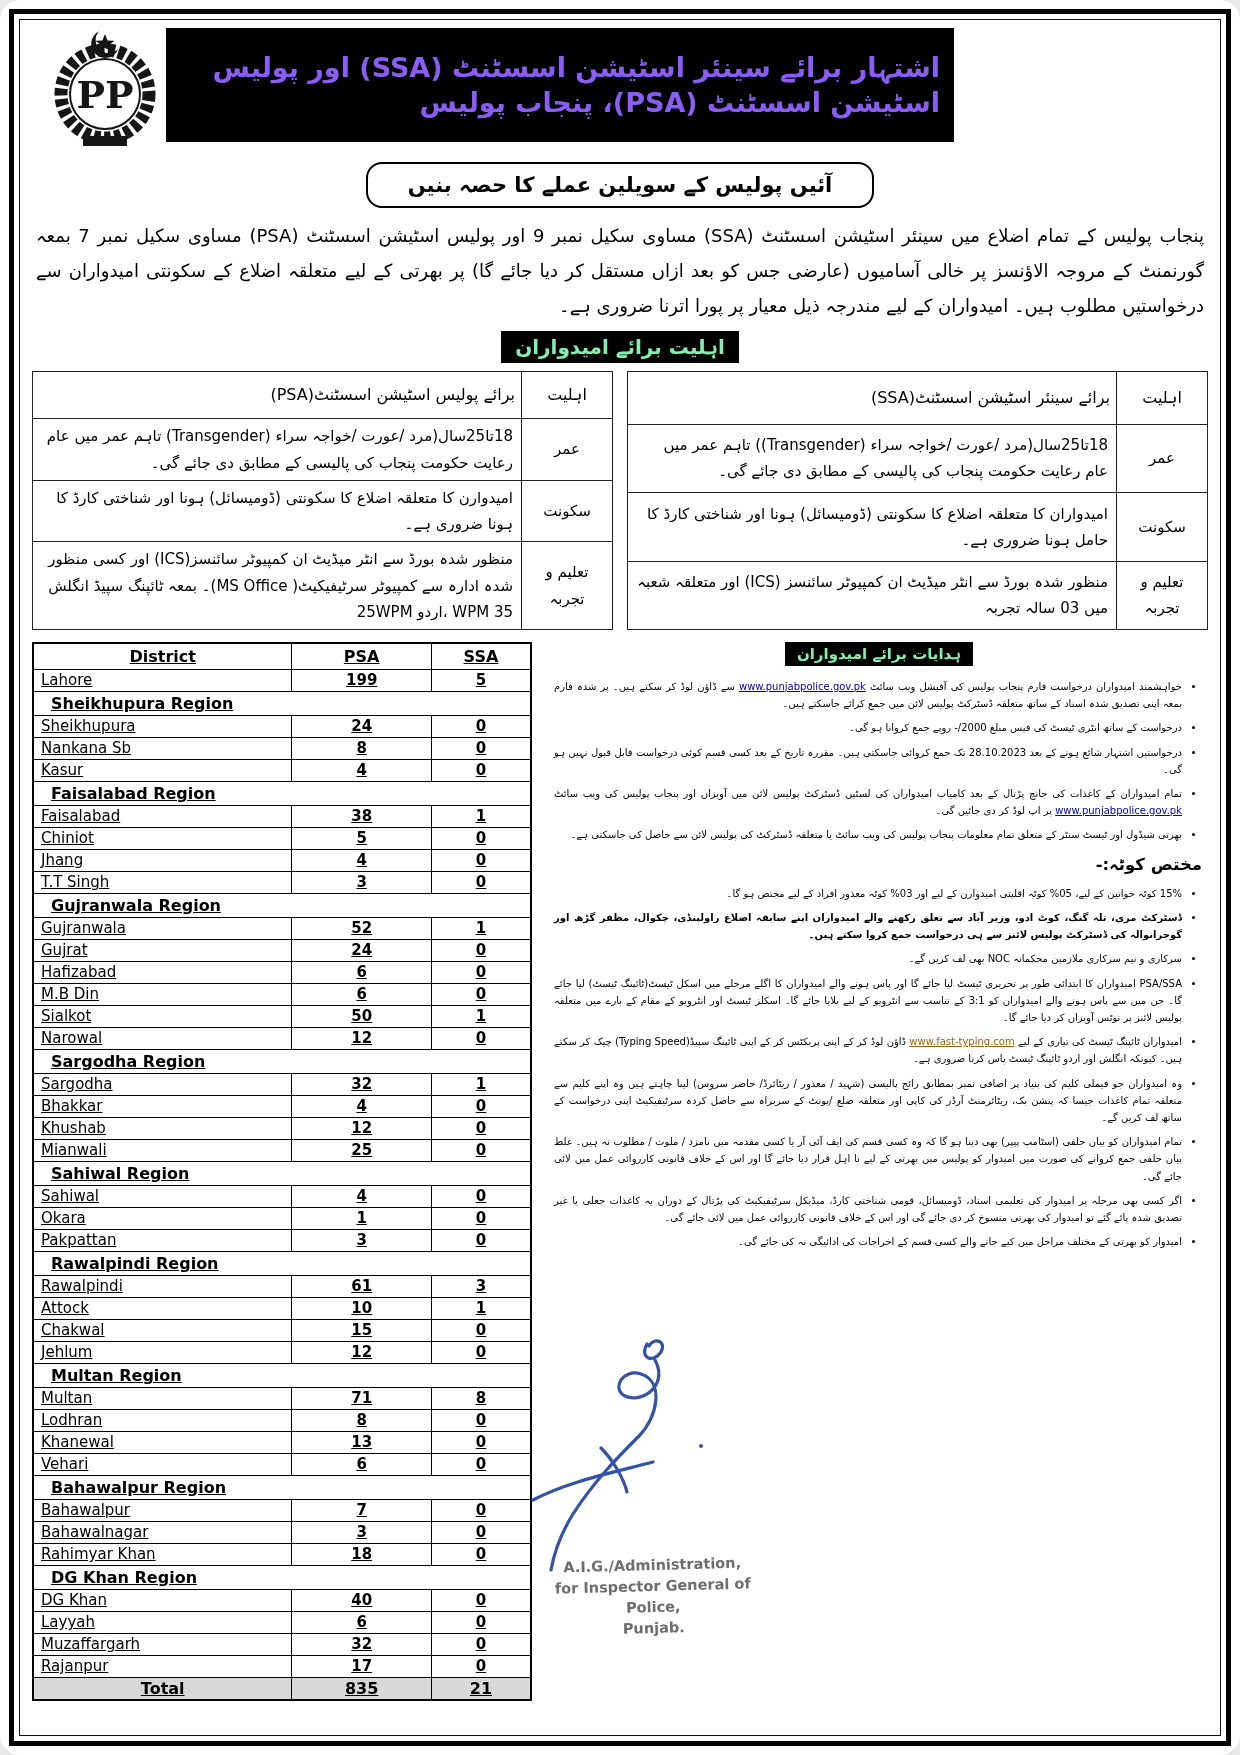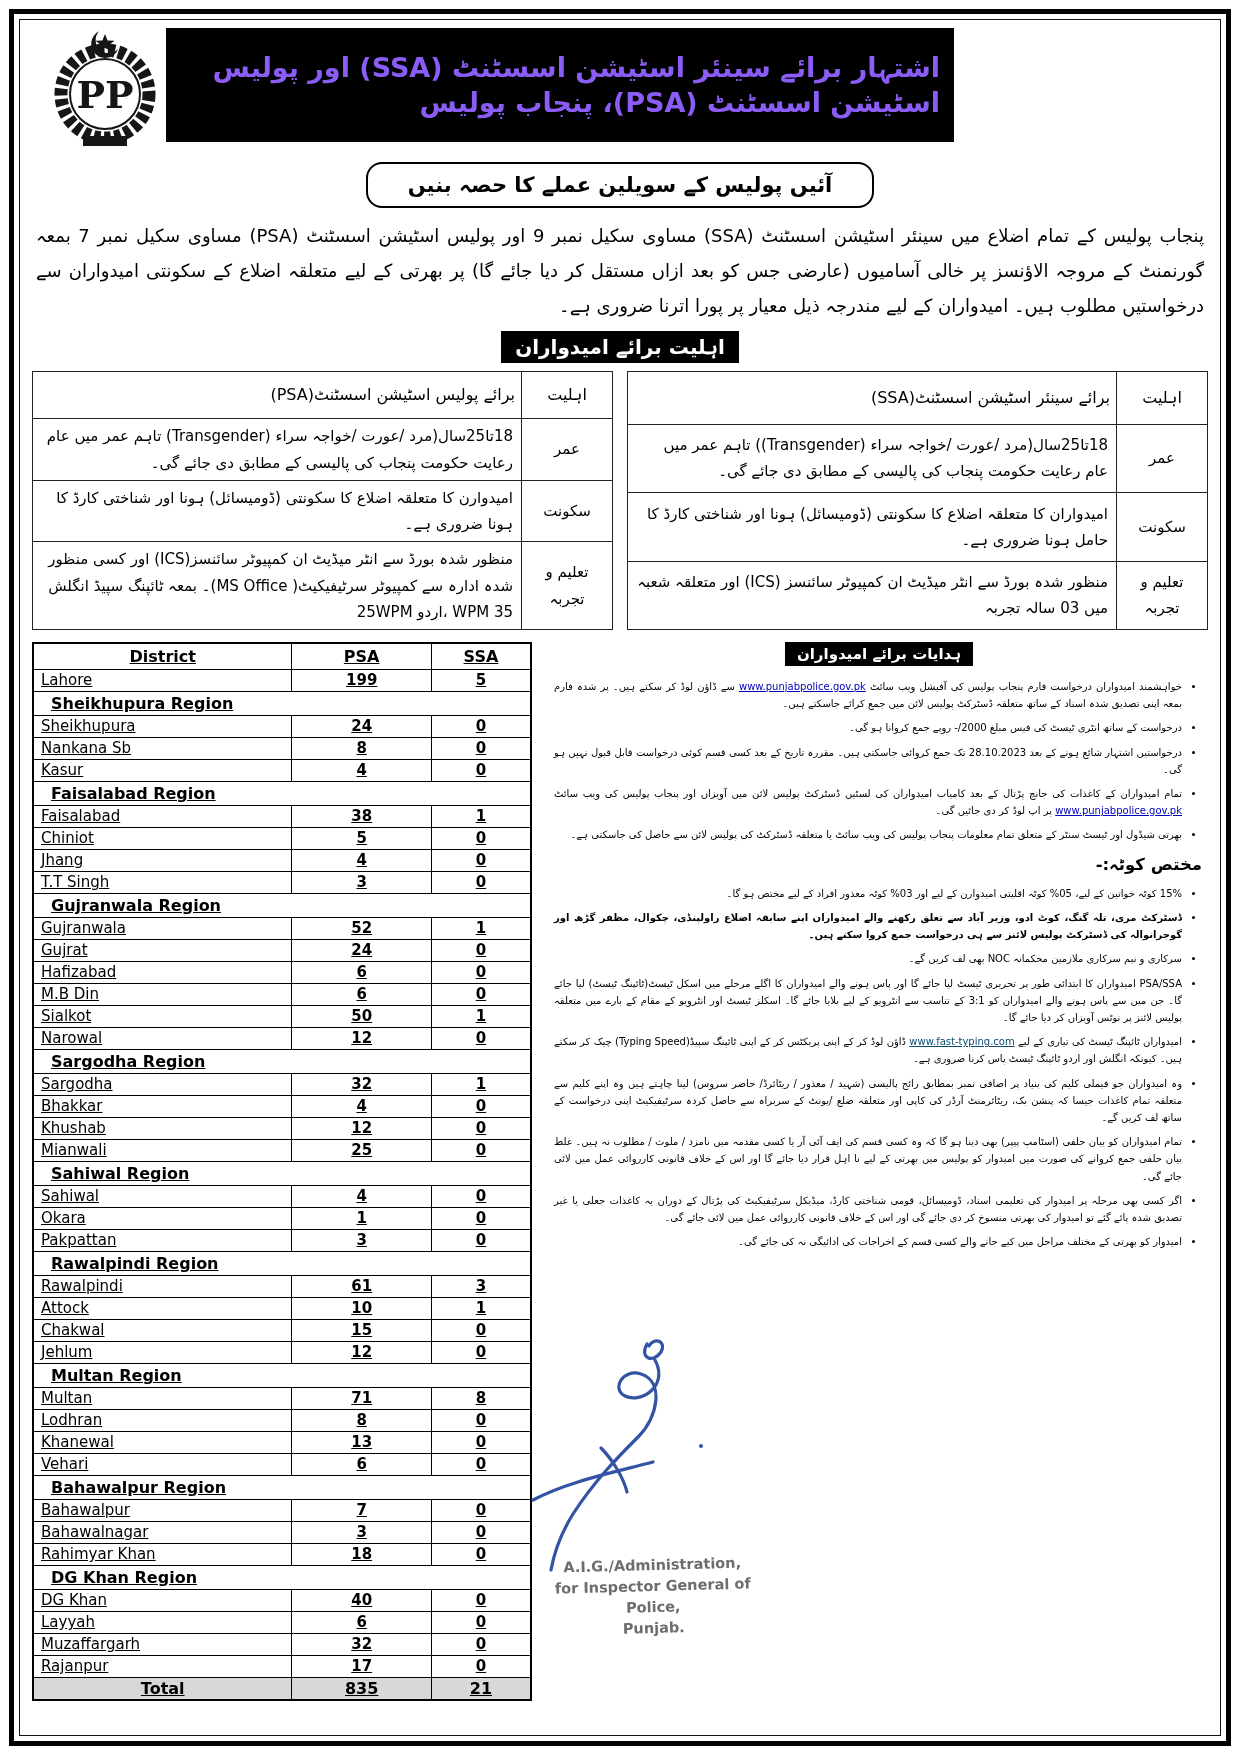--- a/index.html
+++ b/index.html
@@ -1,32 +1,32 @@
 <!DOCTYPE html>
 <html lang="ur"><head>
 <meta charset="utf-8">
 <style>
   html,body{margin:0;padding:0;background:#e8e8e8;}
   .page{width:1240px;height:1755px;box-sizing:border-box;background:#fff;position:relative;
-        font-family:"DejaVu Sans",sans-serif;color:#000;overflow:hidden;margin:0 auto;}
+        font-family:"DejaVu Sans",sans-serif;color:#000;overflow:hidden;margin:0 auto;border-radius:20px;}
   .frame{position:absolute;inset:9px;border:5px solid #000;}
   .inner{position:absolute;inset:19px;border:1px solid #111;padding:6px 10px 0;display:flex;
          flex-direction:column;overflow:hidden;}
   
   .header{display:flex;align-items:flex-start;margin-top:2px;}
   .logo{width:122px;height:124px;flex:none;margin-left:14px;}
   .title-bar{background:#000;color:#8b5cf6;direction:rtl;font-weight:bold;font-size:27px;
              text-align:right;padding:22px 14px;width:760px;margin-right:28px;line-height:1.3;}
   
   .subtitle-wrap{text-align:center;margin:10px 0 4px;}
   .subtitle-box{display:inline-block;border:2px solid #000;border-radius:16px;direction:rtl;
                 font-size:21px;font-weight:bold;padding:9px 40px;min-width:200px;}
   .intro{direction:rtl;text-align:justify;font-size:18px;line-height:1.95;margin:6px 6px 8px;}
   .center{text-align:center;}
-  .black-heading{display:inline-block;background:#000;color:#ffffff;direction:rtl;font-weight:bold;
+  .black-heading{display:inline-block;background:#000;color:#86efac;direction:rtl;font-weight:bold;
                  font-size:20px;padding:4px 14px;}
   .black-heading.small{font-size:15px;padding:3px 12px;margin-bottom:10px;}
   
   .elig-row{display:flex;gap:14px;margin:8px 2px 4px;}
   table.elig{border-collapse:collapse;flex:1;direction:rtl;font-size:15px;}
   table.elig td{border:1px solid #222;padding:4px 8px;vertical-align:middle;line-height:1.75;}
   table.elig .lbl{width:74px;text-align:center;font-size:15px;}
   table.elig .hdr{font-weight:normal;font-size:16px;text-align:center;padding:9px 6px;}
   table.elig .desc{text-align:right;}
   
@@ -368,21 +368,21 @@
             <li>خواہشمند امیدواران درخواست فارم پنجاب پولیس کی آفیشل ویب سائٹ <a class="lnk" style="color: rgb(0, 0, 187);">www.punjabpolice.gov.pk</a> سے ڈاؤن لوڈ کر سکتے ہیں۔ پر شدہ فارم بمعہ اپنی تصدیق شدہ اسناد کے ساتھ متعلقہ ڈسٹرکٹ پولیس لائن میں جمع کرائے جاسکتے ہیں۔</li>
             <li>درخواست کے ساتھ انٹری ٹیسٹ کی فیس مبلغ 2000/- روپے جمع کروانا ہو گی۔</li>
             <li>درخواستیں اشتہار شائع ہونے کے بعد 28.10.2023 تک جمع کروائی جاسکتی ہیں۔ مقررہ تاریخ کے بعد کسی قسم کوئی درخواست قابل قبول نہیں ہو گی۔</li>
             <li>تمام امیدواران کے کاغذات کی جانچ پڑتال کے بعد کامیاب امیدواران کی لسٹیں ڈسٹرکٹ پولیس لائن میں آویزاں اور پنجاب پولیس کی ویب سائٹ <a class="lnk" style="color: rgb(0, 0, 187);">www.punjabpolice.gov.pk</a> پر اپ لوڈ کر دی جائیں گی۔</li>
             <li>بھرتی شیڈول اور ٹیسٹ سنٹر کے متعلق تمام معلومات پنجاب پولیس کی ویب سائٹ یا متعلقہ ڈسٹرکٹ کی پولیس لائن سے حاصل کی جاسکتی ہے۔</li>
             <li class="list-heading">مختص کوٹہ:-</li>
             <li>15% کوٹہ خواتین کے لیے، 05% کوٹہ اقلیتی امیدوارن کے لیے اور 03% کوٹہ معذور افراد کے لیے مختص ہو گا۔</li>
             <li class="bold">ڈسٹرکٹ مری، تلہ گنگ، کوٹ ادو، وزیر آباد سے تعلق رکھنے والے امیدواران اپنے سابقہ اضلاع راولپنڈی، چکوال، مظفر گڑھ اور گوجرانوالہ کی ڈسٹرکٹ پولیس لائنز سے ہی درخواست جمع کروا سکتے ہیں۔</li>
             <li>سرکاری و نیم سرکاری ملازمین محکمانہ NOC بھی لف کریں گے۔</li>
             <li>PSA/SSA امیدواران کا ابتدائی طور پر تحریری ٹیسٹ لیا جائے گا اور پاس ہونے والے امیدواران کا اگلے مرحلے میں اسکل ٹیسٹ(ٹائپنگ ٹیسٹ) لیا جائے گا۔ جن میں سے پاس ہونے والے امیدواران کو 3:1 کے تناسب سے انٹرویو کے لیے بلایا جائے گا۔ اسکلز ٹیسٹ اور انٹرویو کے مقام کے بارے میں متعلقہ پولیس لائنز پر نوٹس آویزاں کر دیا جائے گا۔</li>
-            <li>امیدواران ٹائپنگ ٹیسٹ کی تیاری کے لیے <a class="lnk" style="color: #0c4a6e;">www.fast-typing.com</a> ڈاؤن لوڈ کر کے اپنی پریکٹس کر کے اپنی ٹائپنگ سپیڈ(Typing Speed) چیک کر سکتے ہیں۔ کیونکہ انگلش اور اردو ٹائپنگ ٹیسٹ پاس کرنا ضروری ہے۔</li>
+            <li>امیدواران ٹائپنگ ٹیسٹ کی تیاری کے لیے <a class="lnk" style="color: #a16207;">www.fast-typing.com</a> ڈاؤن لوڈ کر کے اپنی پریکٹس کر کے اپنی ٹائپنگ سپیڈ(Typing Speed) چیک کر سکتے ہیں۔ کیونکہ انگلش اور اردو ٹائپنگ ٹیسٹ پاس کرنا ضروری ہے۔</li>
             <li>وہ امیدواران جو فیملی کلیم کی بنیاد پر اضافی نمبر بمطابق رائج پالیسی (شہید / معذور / ریٹائرڈ/ حاضر سروس) لینا چاہتے ہیں وہ اپنے کلیم سے متعلقہ تمام کاغذات جیسا کہ پنشن بک، ریٹائرمنٹ آرڈر کی کاپی اور متعلقہ ضلع /یونٹ کے سربراہ سے حاصل کردہ سرٹیفیکیٹ اپنی درخواست کے ساتھ لف کریں گے۔</li>
             <li>تمام امیدواران کو بیان حلفی (اسٹامپ پیپر) بھی دینا ہو گا کہ وہ کسی قسم کی ایف آئی آر یا کسی مقدمہ میں نامزد / ملوث / مطلوب نہ ہیں۔ غلط بیان حلفی جمع کروانے کی صورت میں امیدوار کو پولیس میں بھرتی کے لیے نا اہل قرار دیا جائے گا اور اس کے خلاف قانونی کارروائی عمل میں لائی جائے گی۔</li>
             <li>اگر کسی بھی مرحلہ پر امیدوار کی تعلیمی اسناد، ڈومیسائل، قومی شناختی کارڈ، میڈیکل سرٹیفیکیٹ کی پڑتال کے دوران یہ کاغذات جعلی یا غیر تصدیق شدہ پائے گئے تو امیدوار کی بھرتی منسوخ کر دی جائے گی اور اس کے خلاف قانونی کارروائی عمل میں لائی جائے گی۔</li>
             <li>امیدوار کو بھرتی کے مختلف مراحل میں کیے جانے والے کسی قسم کے اخراجات کی ادائیگی نہ کی جائے گی۔</li>
           </ul>
       </div>
     </div>
 
   </div>
 

